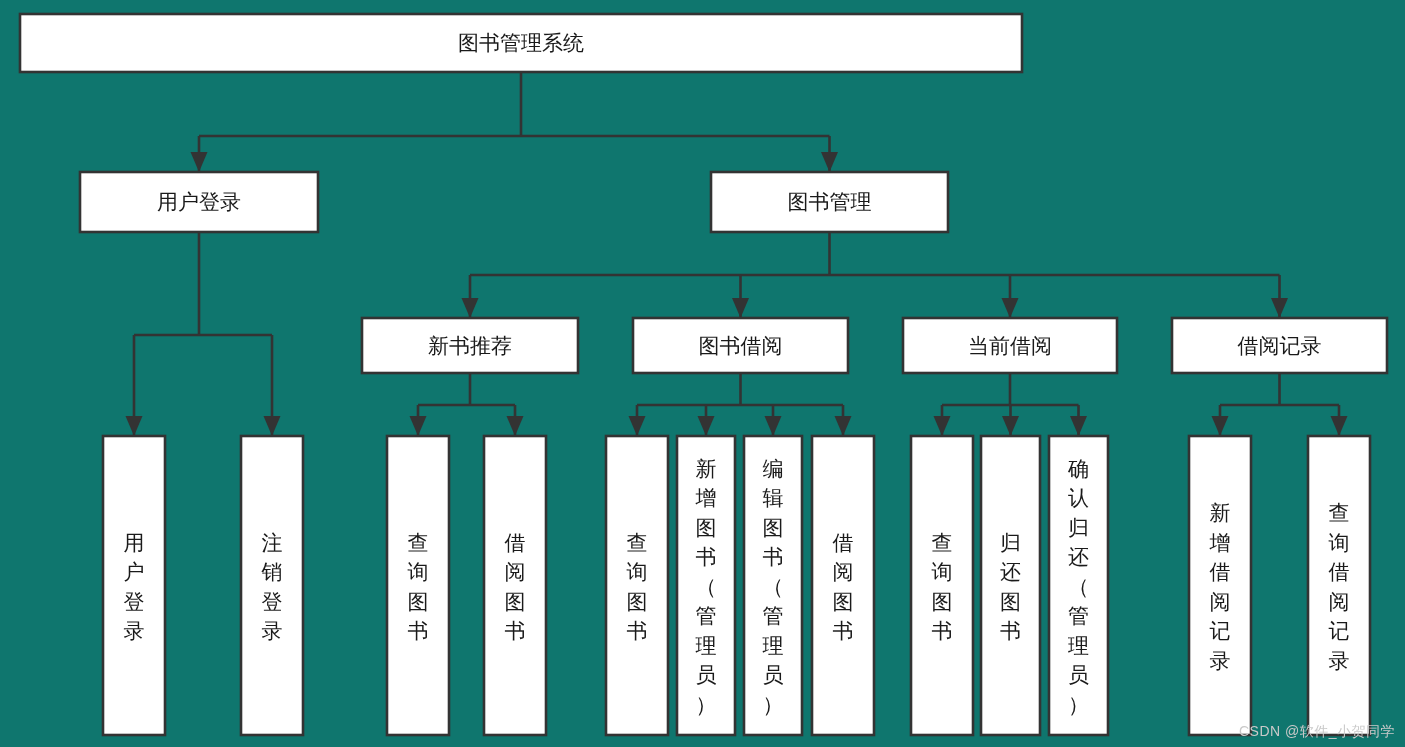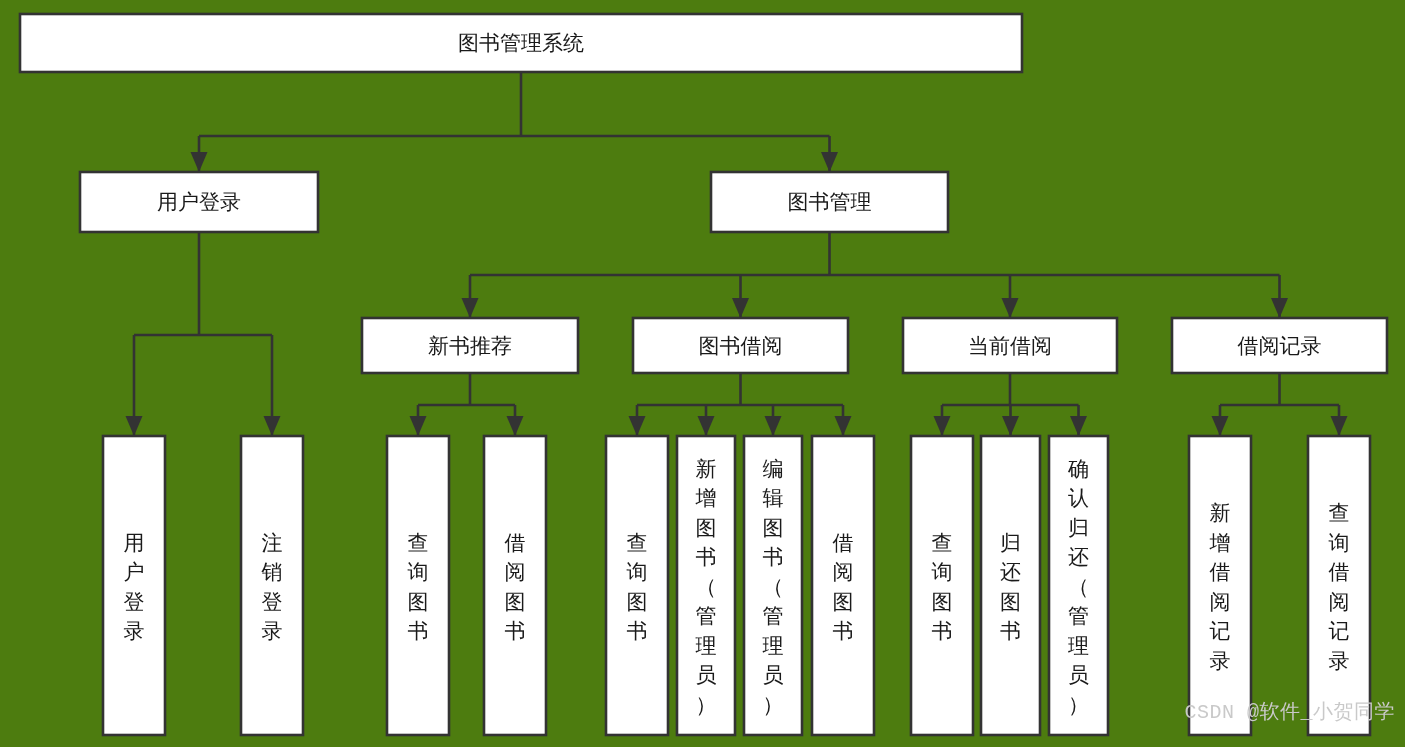--- a/index.html
+++ b/index.html
@@ -10,21 +10,21 @@
   body {
     width: 1405px;
     height: 747px;
     font-family: "DejaVu Sans", "Liberation Sans", sans-serif;
     overflow: hidden;
   }
   #diagram-root {
     position: relative;
     width: 1405px;
     height: 747px;
-    background: #4d7c0f;
+    background: #0f766e;
   }
   svg#flow-svg {
     position: absolute;
     left: 0;
     top: 0;
     width: 1405px;
     height: 747px;
   }
   .node-box {
     fill: #ffffff;
@@ -50,24 +50,24 @@
     fill: none;
     stroke-linecap: butt;
   }
   .arrow-head {
     fill: #333333;
     stroke: none;
   }
   .watermark {
     position: absolute;
     right: 10px;
-    bottom: 22px;
+    bottom: 6px;
     color: #c9c9c9;
-    font-size: 20px;
-    font-family: Liberation Mono, monospace;
+    font-size: 14px;
+    font-family: Liberation Sans, sans-serif;
     white-space: nowrap;
     letter-spacing: 0.5px;
     user-select: none;
   }
 </style>
 </head>
 <body>
 
 <div id="diagram-root">
 

